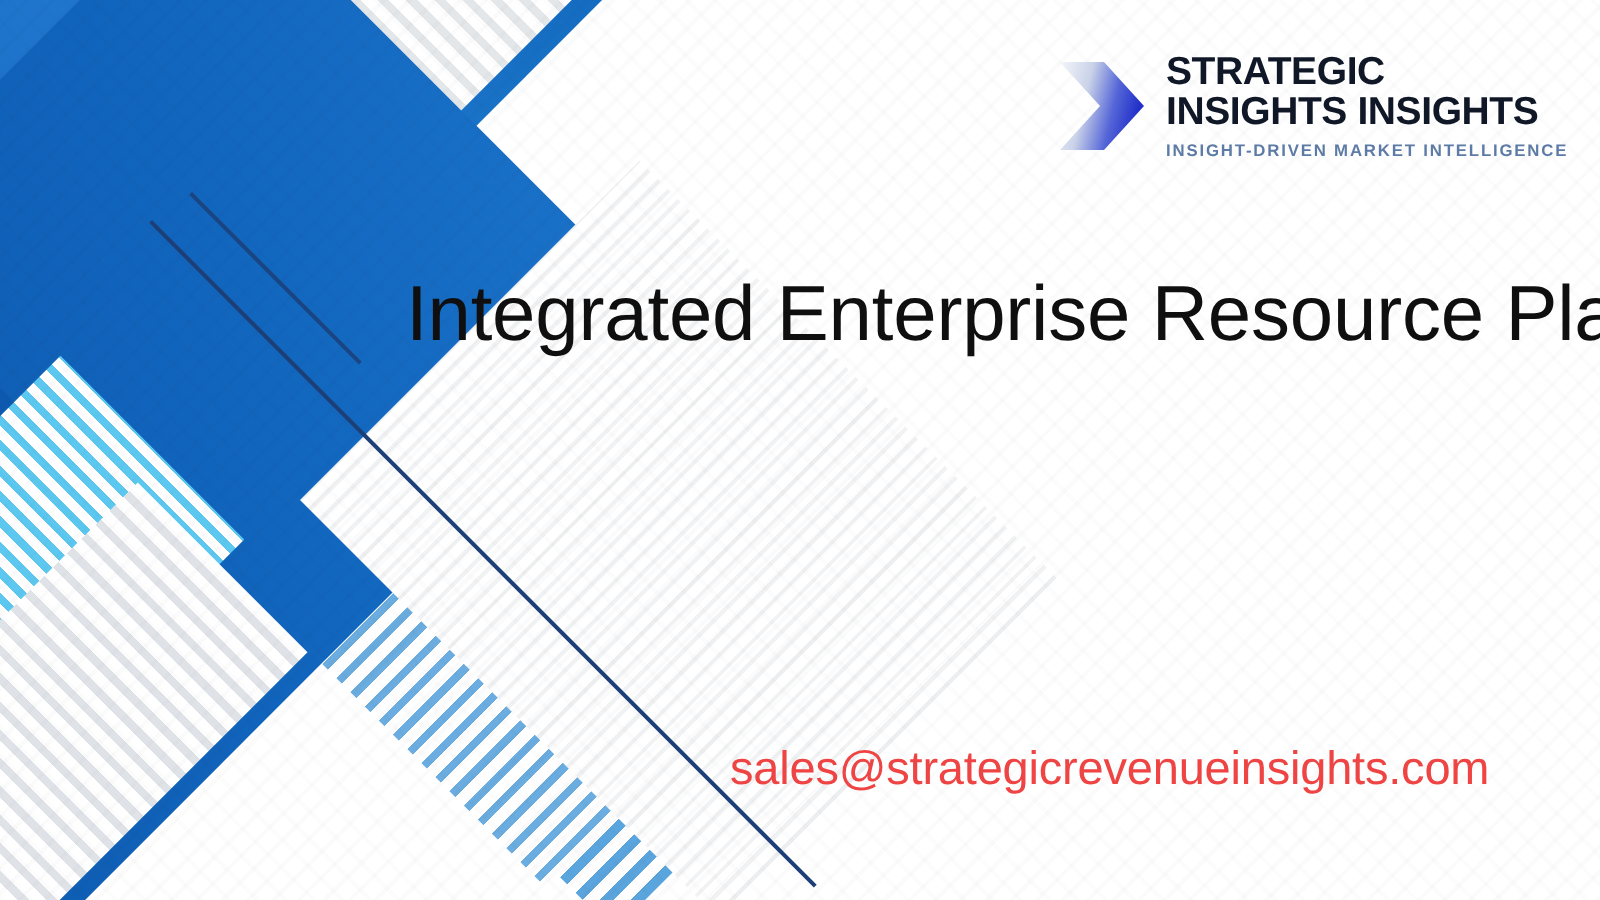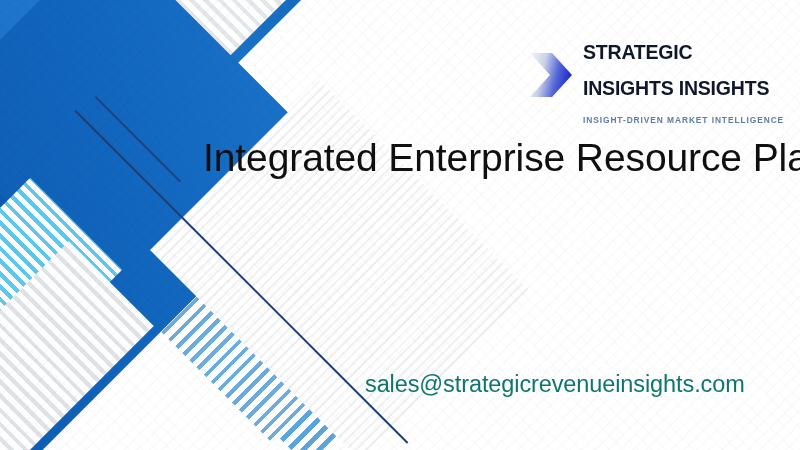--- a/index.html
+++ b/index.html
@@ -195,51 +195,50 @@
   .logo-mark { width: 46px; height: 50px; display: block; }
   .logo-text { line-height: 1; }
   .logo-line1, .logo-line2 {
     font-family: "Liberation Sans", sans-serif;
     font-weight: bold;
     color: #101828;
     font-size: 19.5px;
     letter-spacing: -0.2px;
     line-height: 20px;
     white-space: nowrap;
-    margin-top: 16px;
   }
   .logo-tagline {
     font-family: "Liberation Sans", sans-serif;
     font-size: 8.4px;
     font-weight: bold;
     color: #5d7characters;
     color: #5d7ba6;
     letter-spacing: 0.92px;
-    margin-top: 18px;
+    margin-top: 5px;
     white-space: nowrap;
   }
 
   
   .title {
     position: absolute;
     left: 203px;
     top: 136px;
     font-size: 39px;
     font-weight: normal;
     color: #0f0f0f;
     white-space: nowrap;
     letter-spacing: -0.1px;
   }
   .email {
     position: absolute;
     left: 365px;
     top: 371px;
     font-size: 23.5px;
     font-weight: normal;
-    color: #0f766e;
+    color: #ef4444;
     white-space: nowrap;
     letter-spacing: -0.1px;
   }
 </style>
 </head>
 <body>
 
 <div id="slide">
 
   <div class="deco sq-darkblue"></div>

